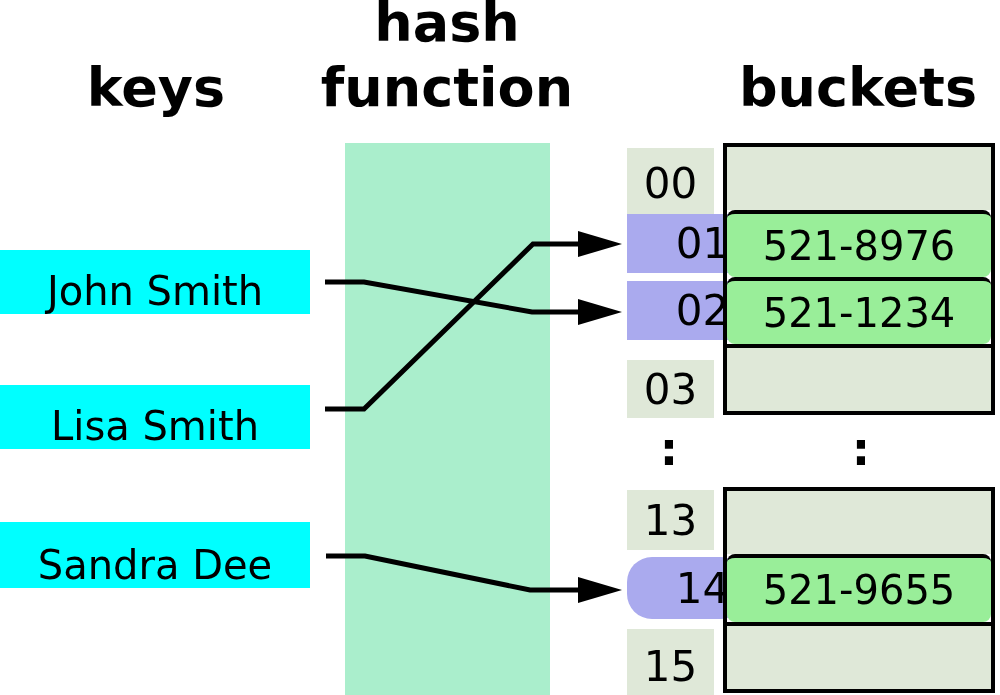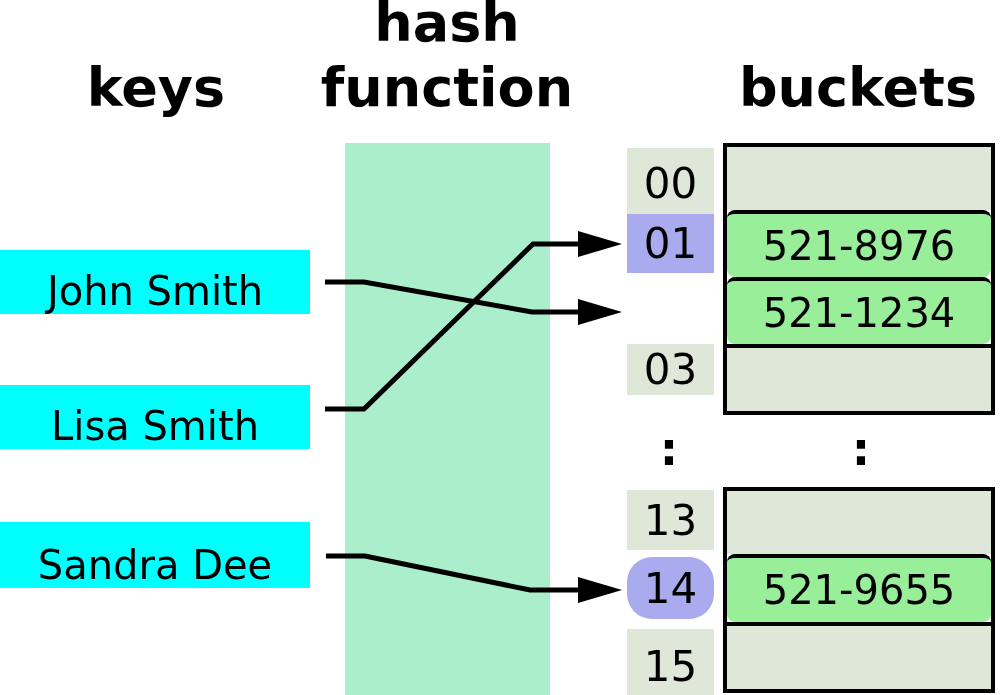--- a/index.html
+++ b/index.html
@@ -19,21 +19,21 @@
     position:absolute;left:0;width:310px;height:64px;background:#00ffff;
     display:flex;align-items:flex-end;justify-content:center;
     font-size:40px;z-index:2;
   }
   .arrows{position:absolute;left:0;top:0;z-index:3;pointer-events:none;}
   .idxcell{
     position:absolute;left:627px;width:87px;background:#dfe8d8;
     display:flex;align-items:center;justify-content:center;
     font-size:42px;z-index:2;
   }
-  .idxcell.hl{background:#aaaaee;}
+  .idxcell.hl{background:#aaaaee;padding-left:32px;}
   .colon{
     position:absolute;transform:translateX(-50%);
     font-weight:bold;font-size:46px;line-height:50px;z-index:2;
   }
   .bucketbox{
     position:absolute;left:723px;width:272px;border:4px solid #000;
     box-sizing:border-box;display:flex;flex-direction:column;z-index:2;
   }
   .brow{
     flex:1;background:#dfe8d8;display:flex;align-items:center;justify-content:center;
@@ -81,21 +81,24 @@
       <polygon points="578,577 622,590 578,603" fill="#000"></polygon>
     </g>
   </svg>
 
   <div class="idxcell" style="top:148px;height:71px;">
     <span>00</span>
   </div>
   <div class="idxcell hl" style="top:214px;height:59px;">
     <span>01</span>
   </div>
-  <div class="idxcell" style="top:344px;height:51px;">
+  <div class="idxcell hl" style="top:281px;height:59px;">
+    <span>02</span>
+  </div>
+  <div class="idxcell" style="top:360px;height:58px;">
     <span>03</span>
   </div>
   <div class="colon" style="left:669px;top:424px;">:</div>
   <div class="idxcell" style="top:490px;height:60px;">
     <span>13</span>
   </div>
   <div class="idxcell hl" style="top:557px;height:62px;border-radius:25px;">
     <span>14</span>
   </div>
   <div class="idxcell" style="top:629px;height:75px;">

